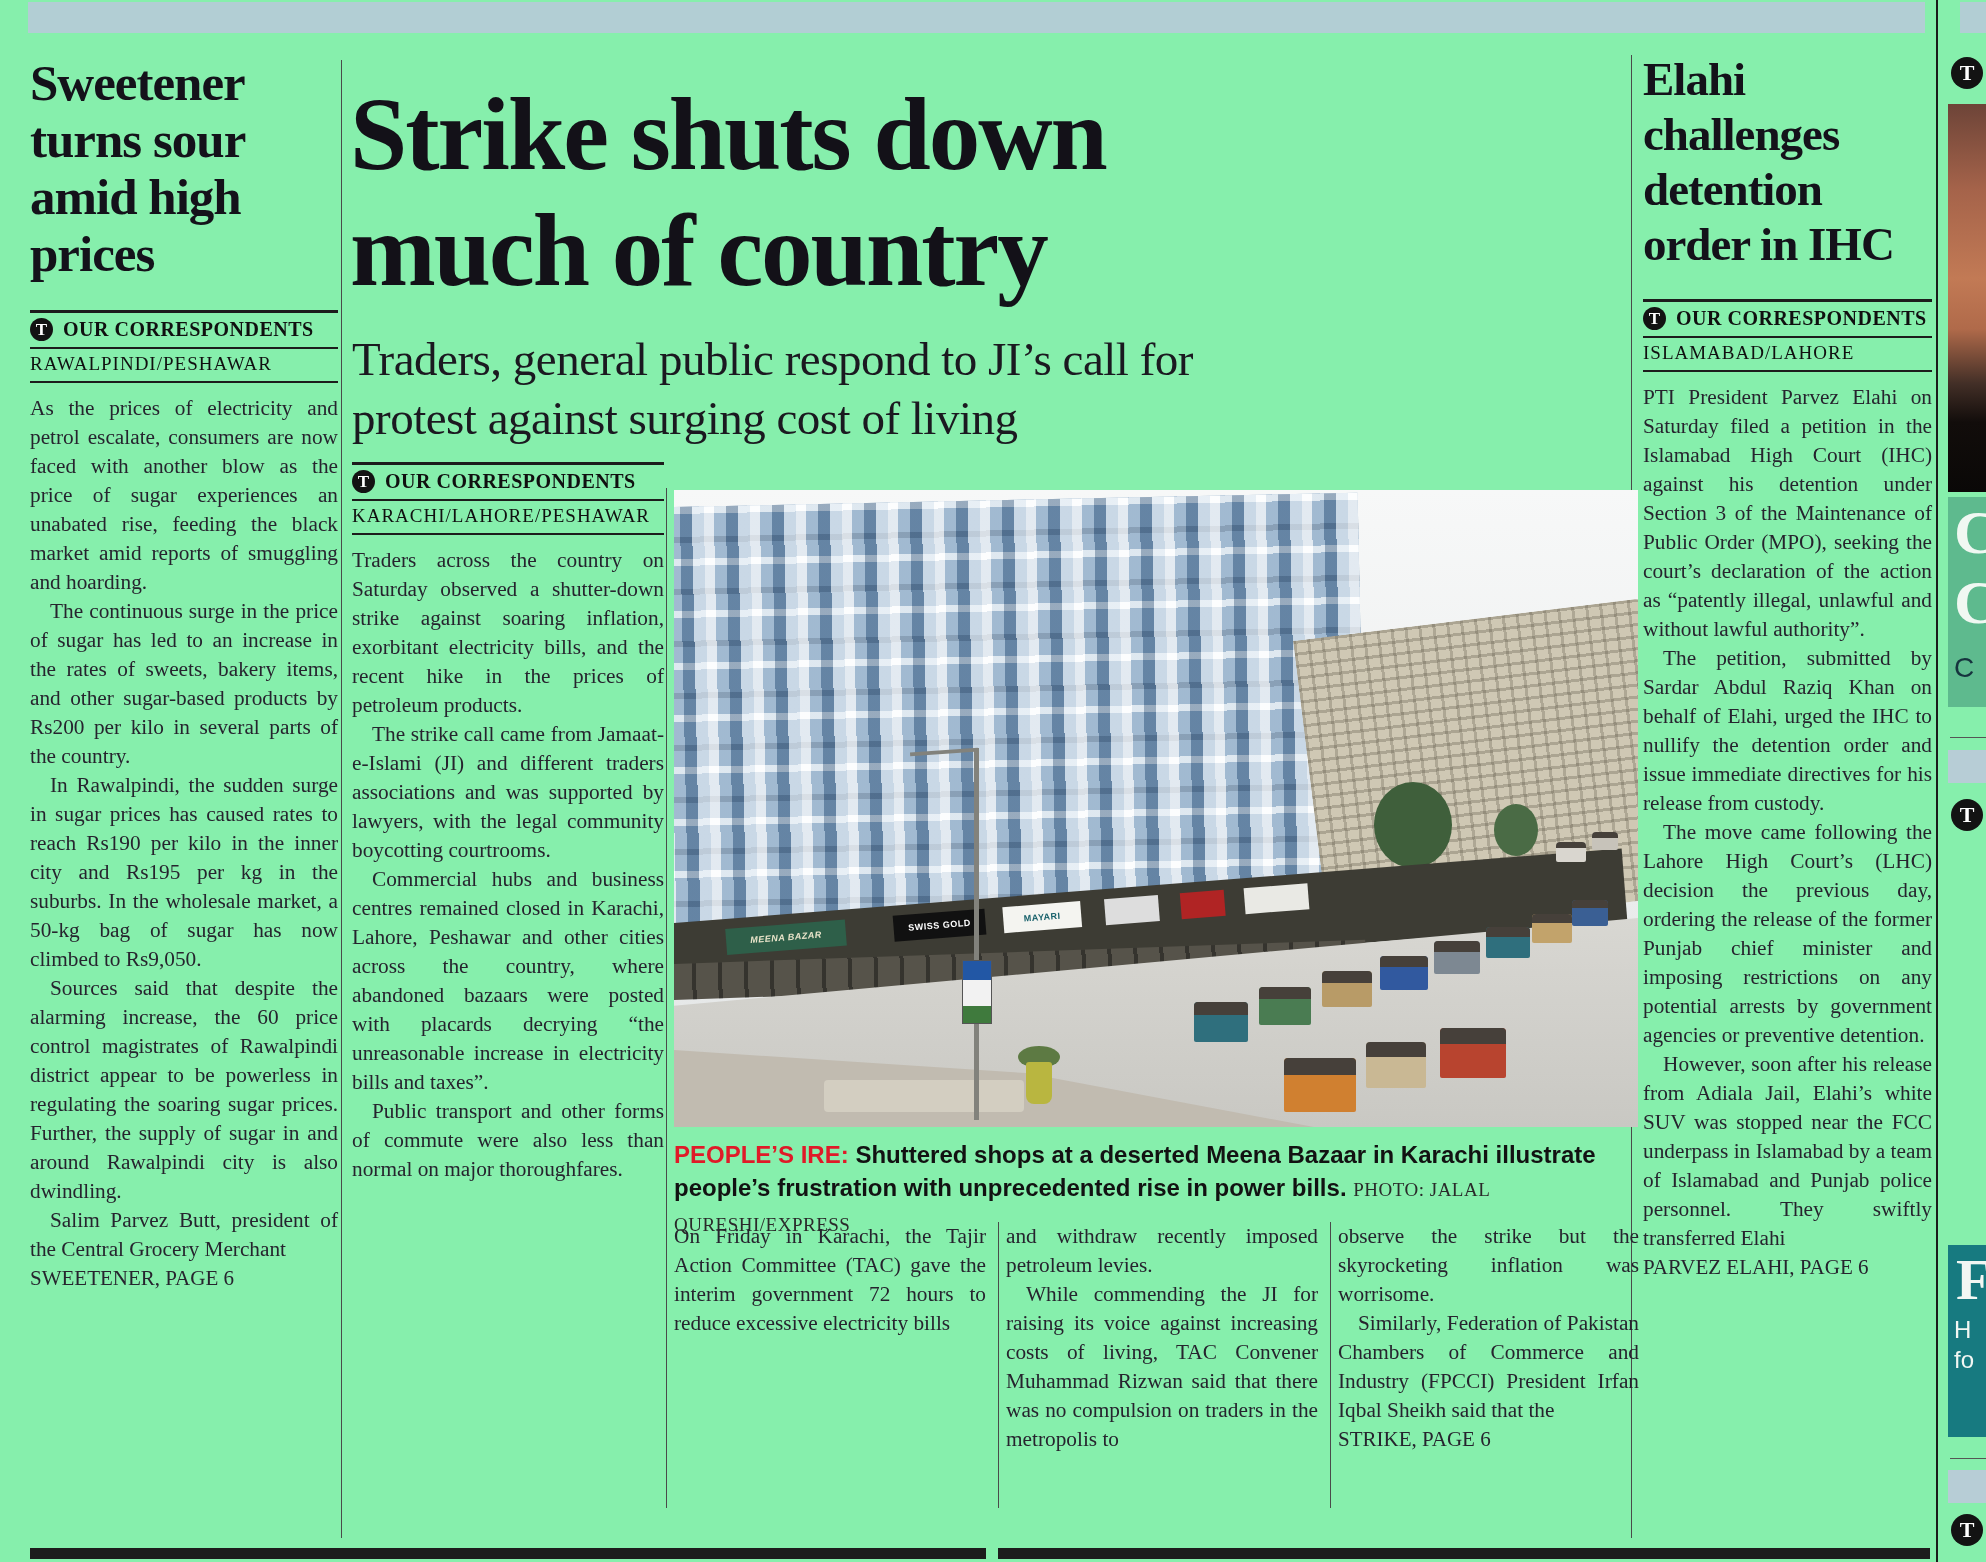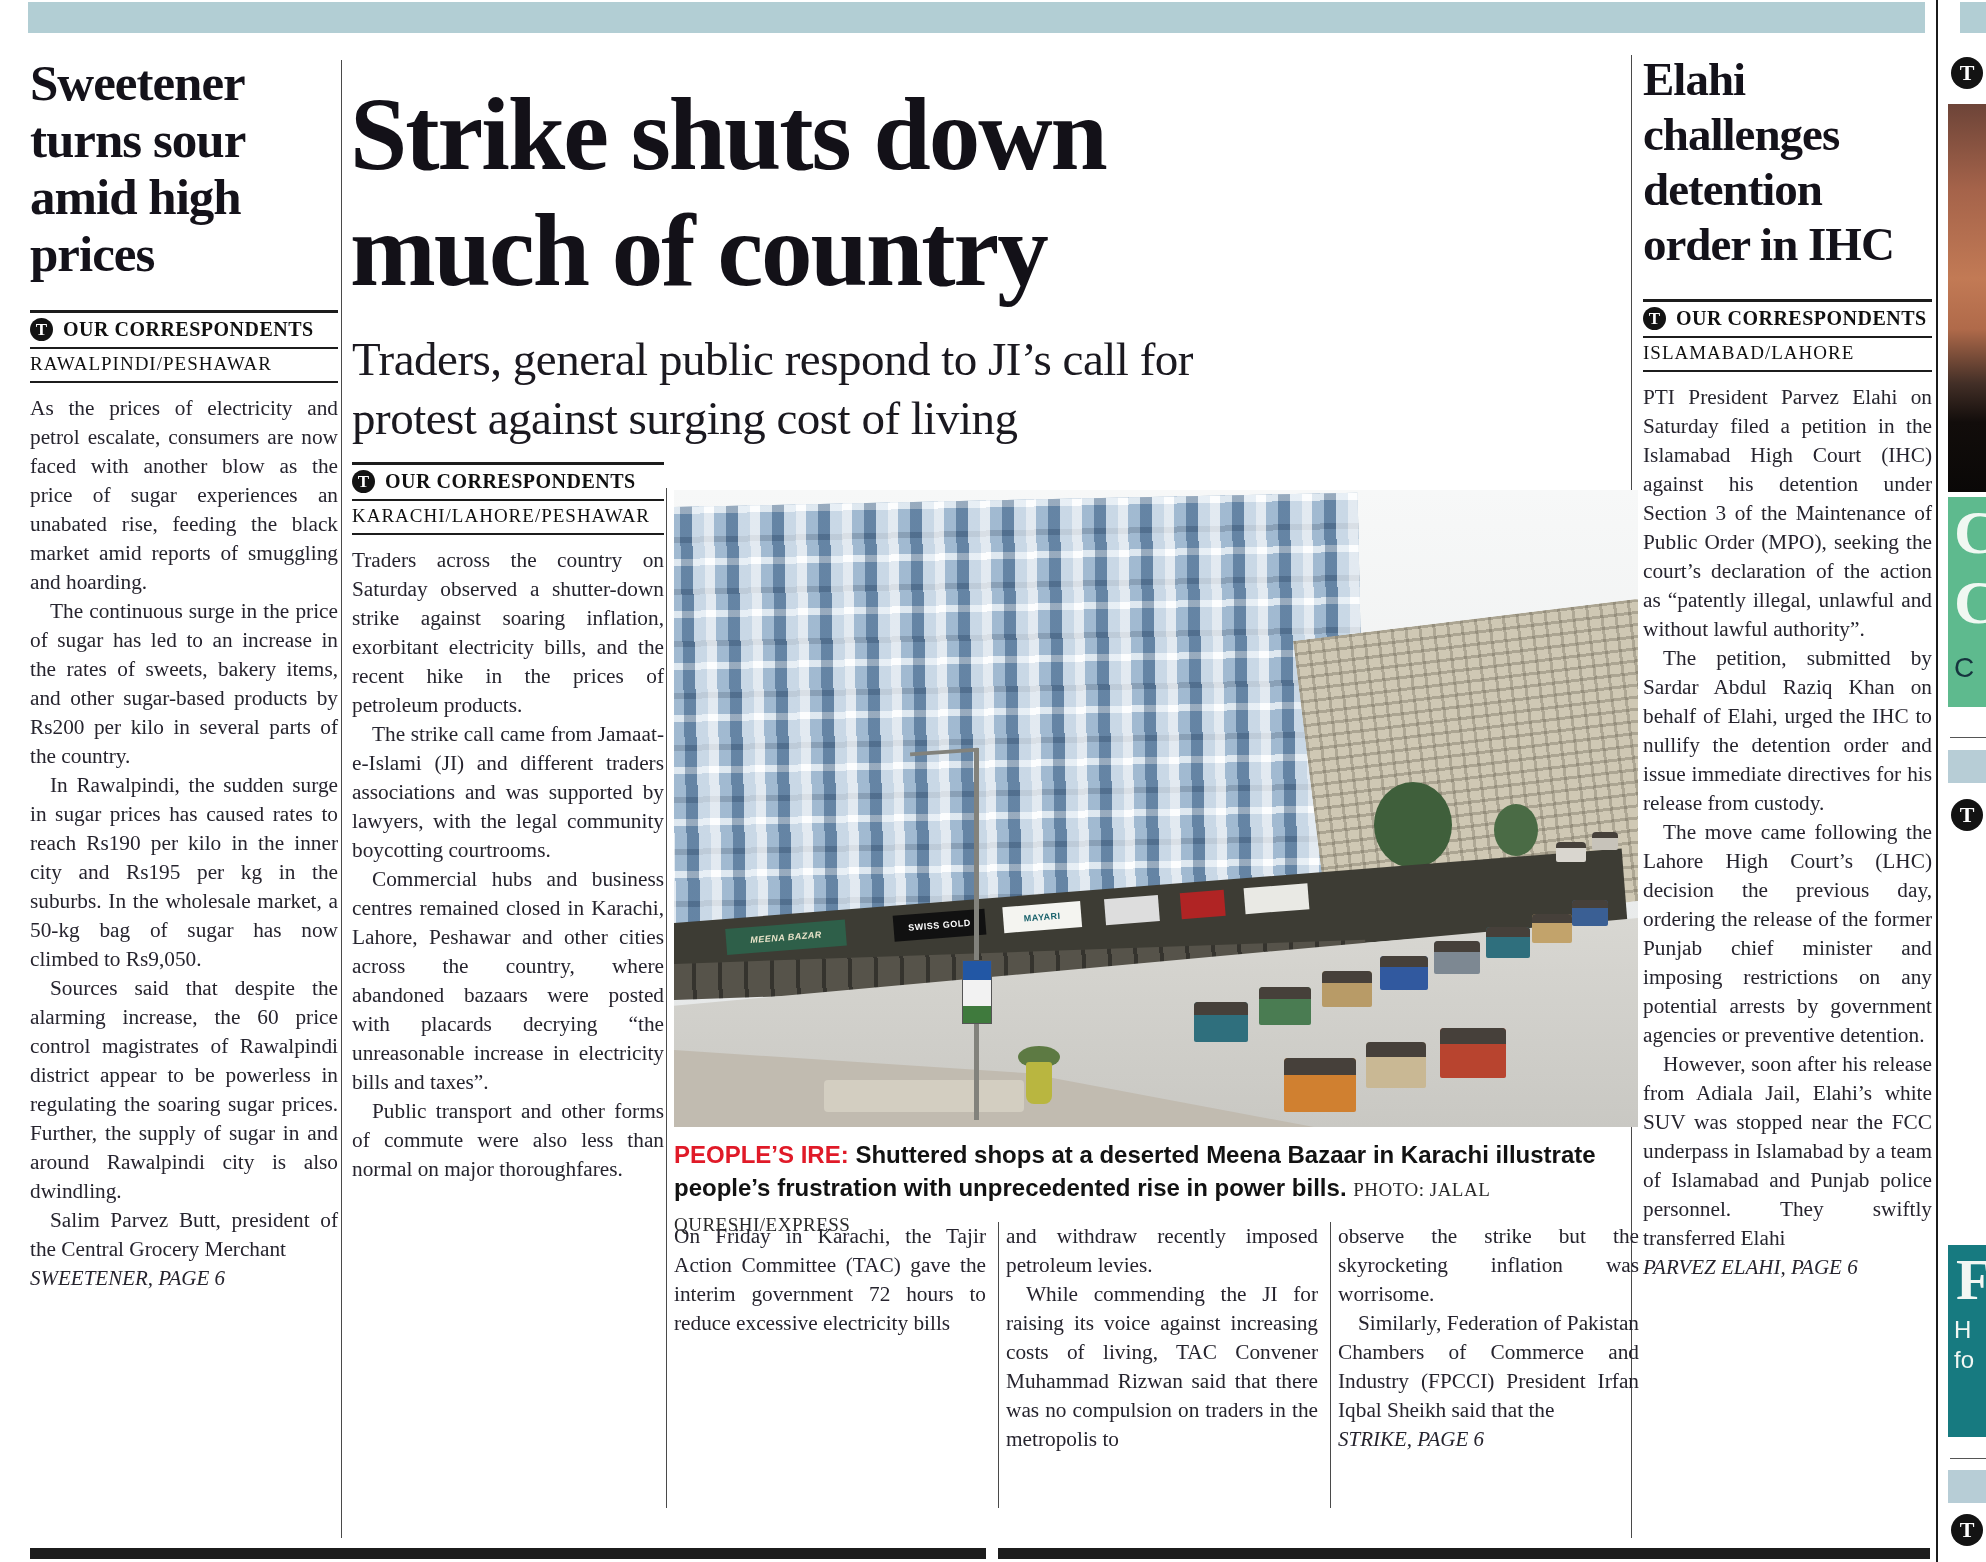--- a/index.html
+++ b/index.html
@@ -1,16 +1,16 @@
 <!DOCTYPE html>
 <html><head>
 <meta charset="utf-8">
 <style>
   html,body{margin:0;padding:0;background:#e8e8e8;}
-  .page{position:relative;width:1986px;height:1562px;background:#ffffff;overflow:hidden;
+  .page{position:relative;width:1986px;height:1562px;background:#86efac;overflow:hidden;
         font-family:"Liberation Serif",serif;color:#24242c;}
   
   .topband{position:absolute;top:2px;height:31px;background:#b2ced4;}
   .topband.main{left:28px;width:1897px;}
   .topband.rt{left:1960px;width:26px;}
   .vrule{position:absolute;width:1px;background:#4a4a4a;}
   .vrule.page-edge{left:1936px;top:0;width:2px;height:1562px;background:#1b1b1b;}
   .vrule.r1{left:341px;top:60px;height:1478px;}
   .vrule.r2{left:666px;top:488px;height:1020px;}
   .vrule.r3{left:998px;top:1222px;height:286px;}
@@ -35,21 +35,21 @@
               padding:5px 0 6px;}
   .tlogo{flex:0 0 auto;width:23px;height:23px;border-radius:50%;background:#131313;color:#fff;
          font:700 17px/23px "Liberation Serif",serif;text-align:center;}
   .byline-label{font-weight:700;font-size:20px;letter-spacing:0.5px;color:#101010;}
   .cityline{border-bottom:2px solid #1c1c1c;padding:4px 0 6px;font-size:19px;letter-spacing:1px;
             color:#101010;}
   
   .body{margin-top:11px;}
   .body p{margin:0;font-size:21.3px;line-height:29px;text-align:justify;color:#26242e;}
   .body p + p{text-indent:20px;}
-  .cont{font-style:italic;font-size:21px;line-height:29px;color:#26242e;}
+  .cont{font-size:21px;line-height:29px;color:#26242e;}
   .center-col1{position:absolute;left:352px;top:462px;width:312px;}
   .center-col1 .byline{margin-top:0;}
   .colA{position:absolute;left:674px;top:1222px;width:312px;}
   .colB{position:absolute;left:1006px;top:1222px;width:312px;}
   .colC{position:absolute;left:1338px;top:1222px;width:301px;}
   .colA .body,.colB .body,.colC .body{margin-top:0;}
   
   .caption{position:absolute;left:674px;top:1138px;width:964px;
            font-family:"Liberation Sans",sans-serif;font-size:24px;line-height:33px;}
   .cap-tag{color:#e01a28;font-weight:700;}

